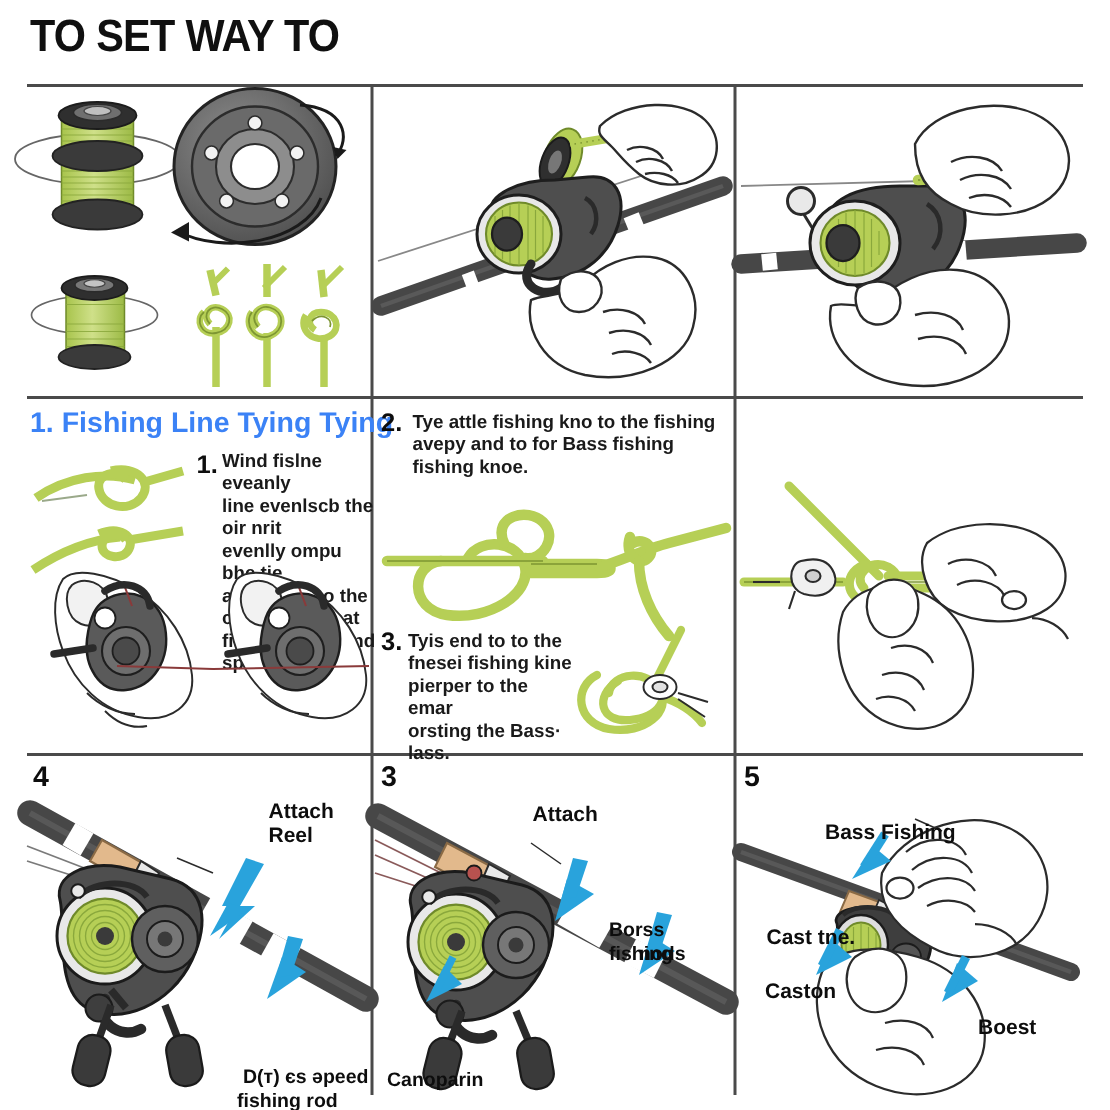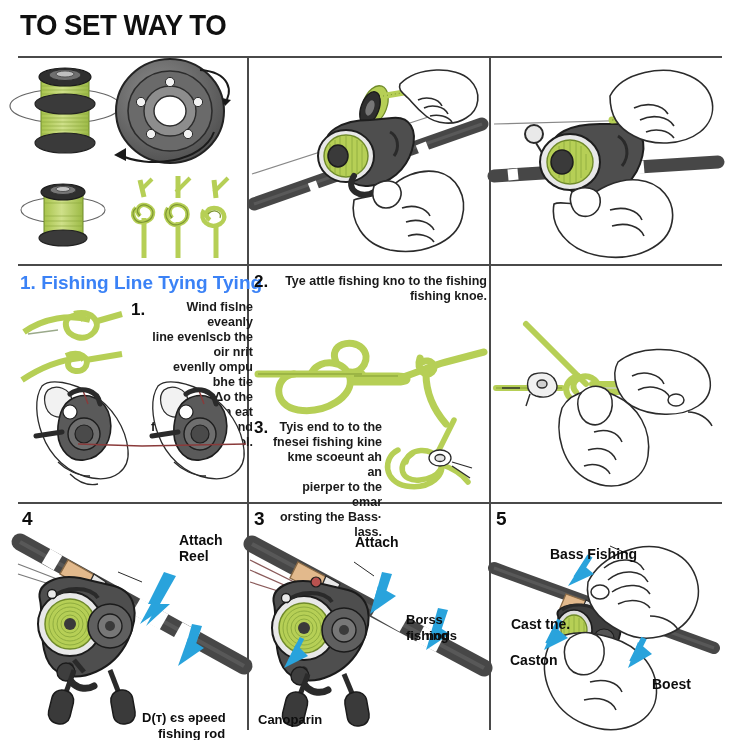--- a/index.html
+++ b/index.html
@@ -35,21 +35,20 @@
   .panel-head{
     position:absolute;font-size:19px;font-weight:bold;color:#3b82f6;
     white-space:nowrap;
   }
   .step-num{
     position:absolute;font-size:17px;font-weight:bold;color:#0d0d0d;
   }
   .body-text{
     position:absolute;font-size:12.5px;font-weight:bold;line-height:15px;
     color:#1a1a1a;
-    text-align:right;
   }
   .cap{
     position:absolute;font-size:14px;font-weight:bold;color:#0d0d0d;
     line-height:16px;
   }
   .cap.sm{font-size:13px;margin-top:48px;}
   svg{display:block;overflow:visible;}
   .abs{position:absolute;}
 </style>
 </head>
@@ -340,20 +339,21 @@
         <path d="M130 58 L156 54" stroke="#2a2a2a" stroke-width="5" stroke-linecap="round"></path>
       </g>
       <path d="M120 68 L224 66" stroke="#8a3a3a" stroke-width="1.3" fill="none"></path>
     </svg>
   </div>
 
   <div class="panel" style="left:250px;top:266px;width:237px;height:235px;">
     <div class="step-num" style="left:4px;top:6px;">2.</div>
     <div class="body-text" style="left:25px;top:8px;width:212px;">
       <div>Tye attle fishing kno to the fishing</div>
+      <div>avepy and to for Bass fishing</div>
       <div>fishing knoe.</div>
     </div>
 
     <svg class="abs" style="left:0px;top:70px;" width="237" height="90" viewBox="0 0 237 90">
       <g fill="none" stroke="#b6cf56" stroke-width="7" stroke-linecap="round">
         <path d="M8 38 L112 38"></path>
         <path d="M44 38 C24 40, 22 70, 48 74 C76 78, 104 60, 100 42 C96 24, 70 22, 62 36"></path>
         <path d="M86 26 C78 8, 102 2, 112 12 C122 22, 112 38, 100 36"></path>
         <path d="M104 40 L148 40 C160 40, 160 46, 148 46 L104 46"></path>
         <path d="M150 42 C164 38, 180 30, 196 26 L234 16"></path>
@@ -363,21 +363,20 @@
       <g fill="none" stroke="#7d9632" stroke-width="0.9">
         <path d="M8 38 L112 38"></path>
         <path d="M104 40 L148 40"></path>
       </g>
     </svg>
 
     <div class="step-num" style="left:4px;top:152px;">3.</div>
     <div class="body-text" style="left:22px;top:154px;width:110px;">
       <div>Tyis end to to the</div>
       <div>fnesei fishing kine</div>
-      <div>kme scoeunt ah an</div>
       <div>pierper to the emar</div>
       <div>orsting the Bass·</div>
       <div>lass.</div>
     </div>
 
     <svg class="abs" style="left:128px;top:150px;" width="108" height="82" viewBox="0 0 108 82">
       <g fill="none" stroke="#b6cf56" stroke-width="5.5" stroke-linecap="round">
         <path d="M76 4 L56 44"></path>
         <path d="M20 34 C4 42, 6 66, 28 70 C52 74, 70 58, 62 44 C54 30, 30 32, 28 46"></path>
         <path d="M34 38 C18 48, 22 66, 42 64 C62 62, 70 48, 58 40"></path>
@@ -478,21 +477,21 @@
         <path d="M134 82 L122 104 L148 86 Z" fill="#29a3dc"></path>
         <path d="M100 52 L124 62" stroke="#2b2b2b" stroke-width="1" fill="none"></path>
       </g>
       <g>
         <path d="M170 118 L160 146 L186 128 Z" fill="#29a3dc"></path>
         <path d="M174 104 L166 132 L176 130 L184 106 Z" fill="#29a3dc"></path>
       </g>
     </svg>
 
     <div class="cap" style="left:120px;top:28px;margin-left:41px;">Attach Reel</div>
-    <div class="cap sm" style="left:124px;top:158px;">D(т) єs әpeed</div>
+    <div class="cap sm" style="left:144px;top:158px;">D(т) єs әpeed</div>
     <div class="cap sm" style="left:140px;top:174px;">fishing rod</div>
   </div>
 
   <div class="panel" style="left:250px;top:504px;width:237px;height:226px;">
     <div class="panel-num" style="left:4px;top:4px;">3</div>
 
     <svg class="abs" style="left:0;top:16px;" width="237" height="208" viewBox="0 0 237 208">
       <g>
         <path d="M2 24 L234 148" stroke="#474747" stroke-width="17" stroke-linecap="round"></path>
         <path d="M2 24 L234 148" stroke="#6e6e6e" stroke-width="4" opacity="0.45"></path>

